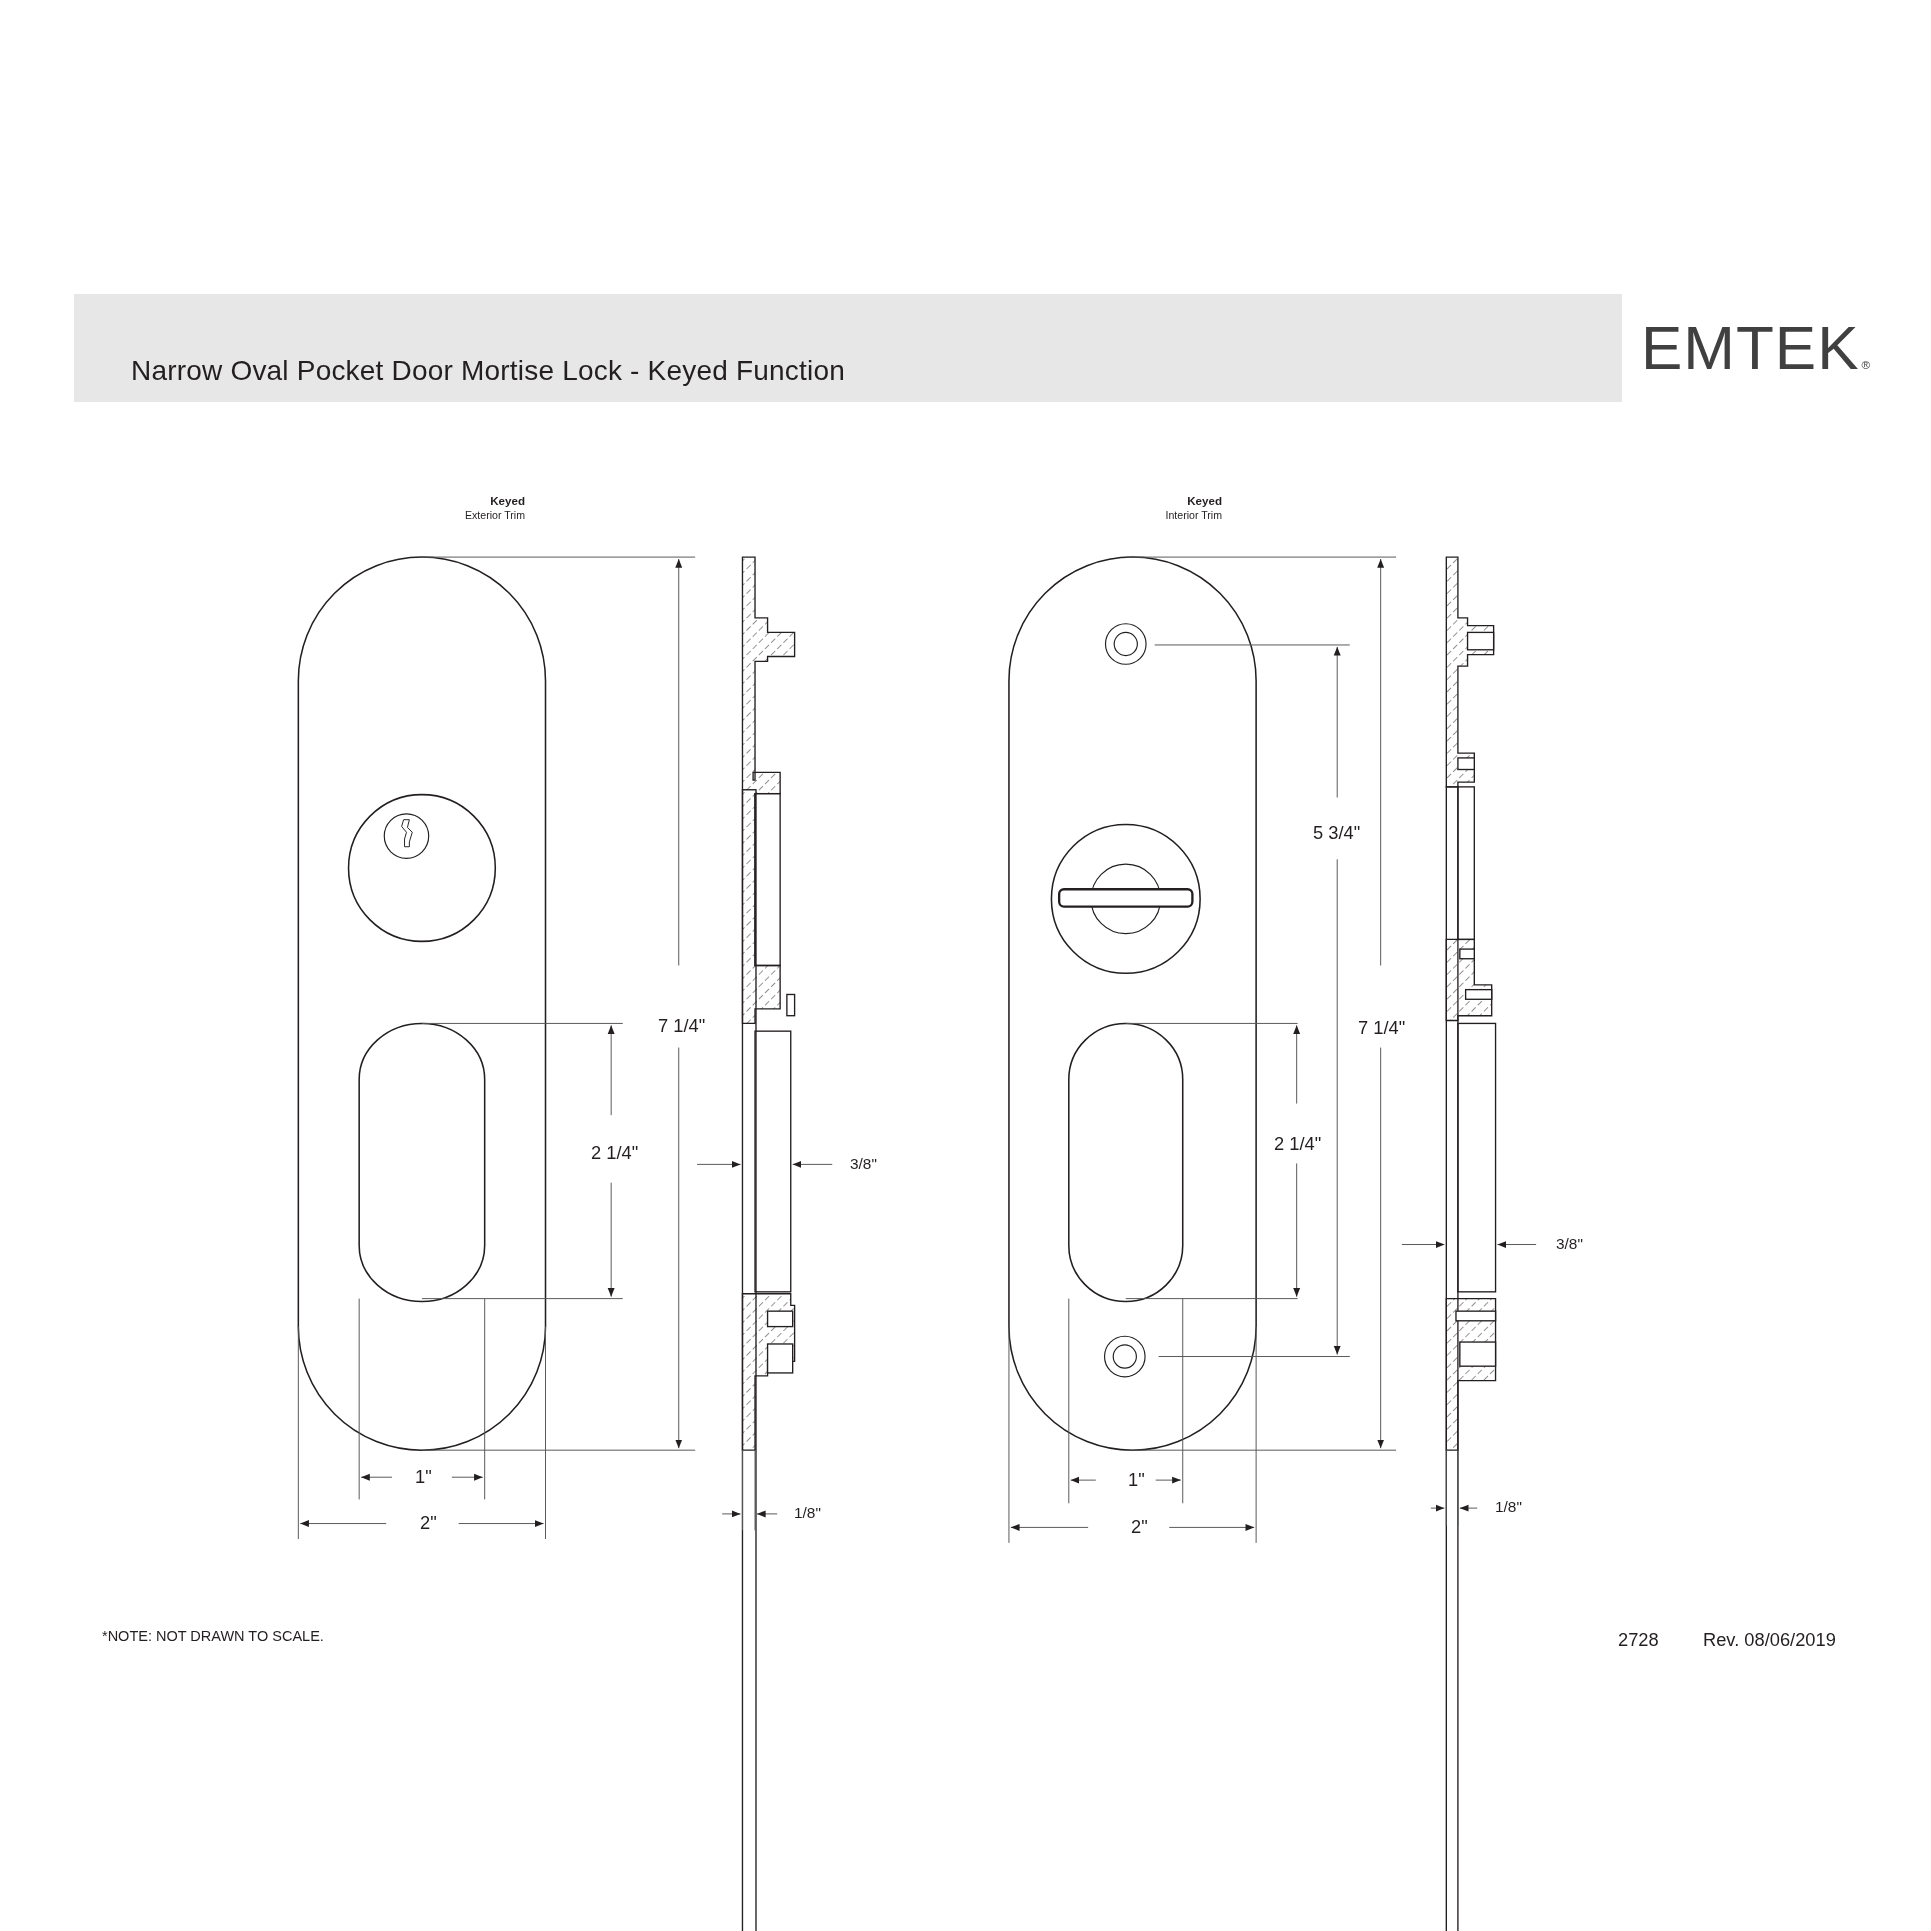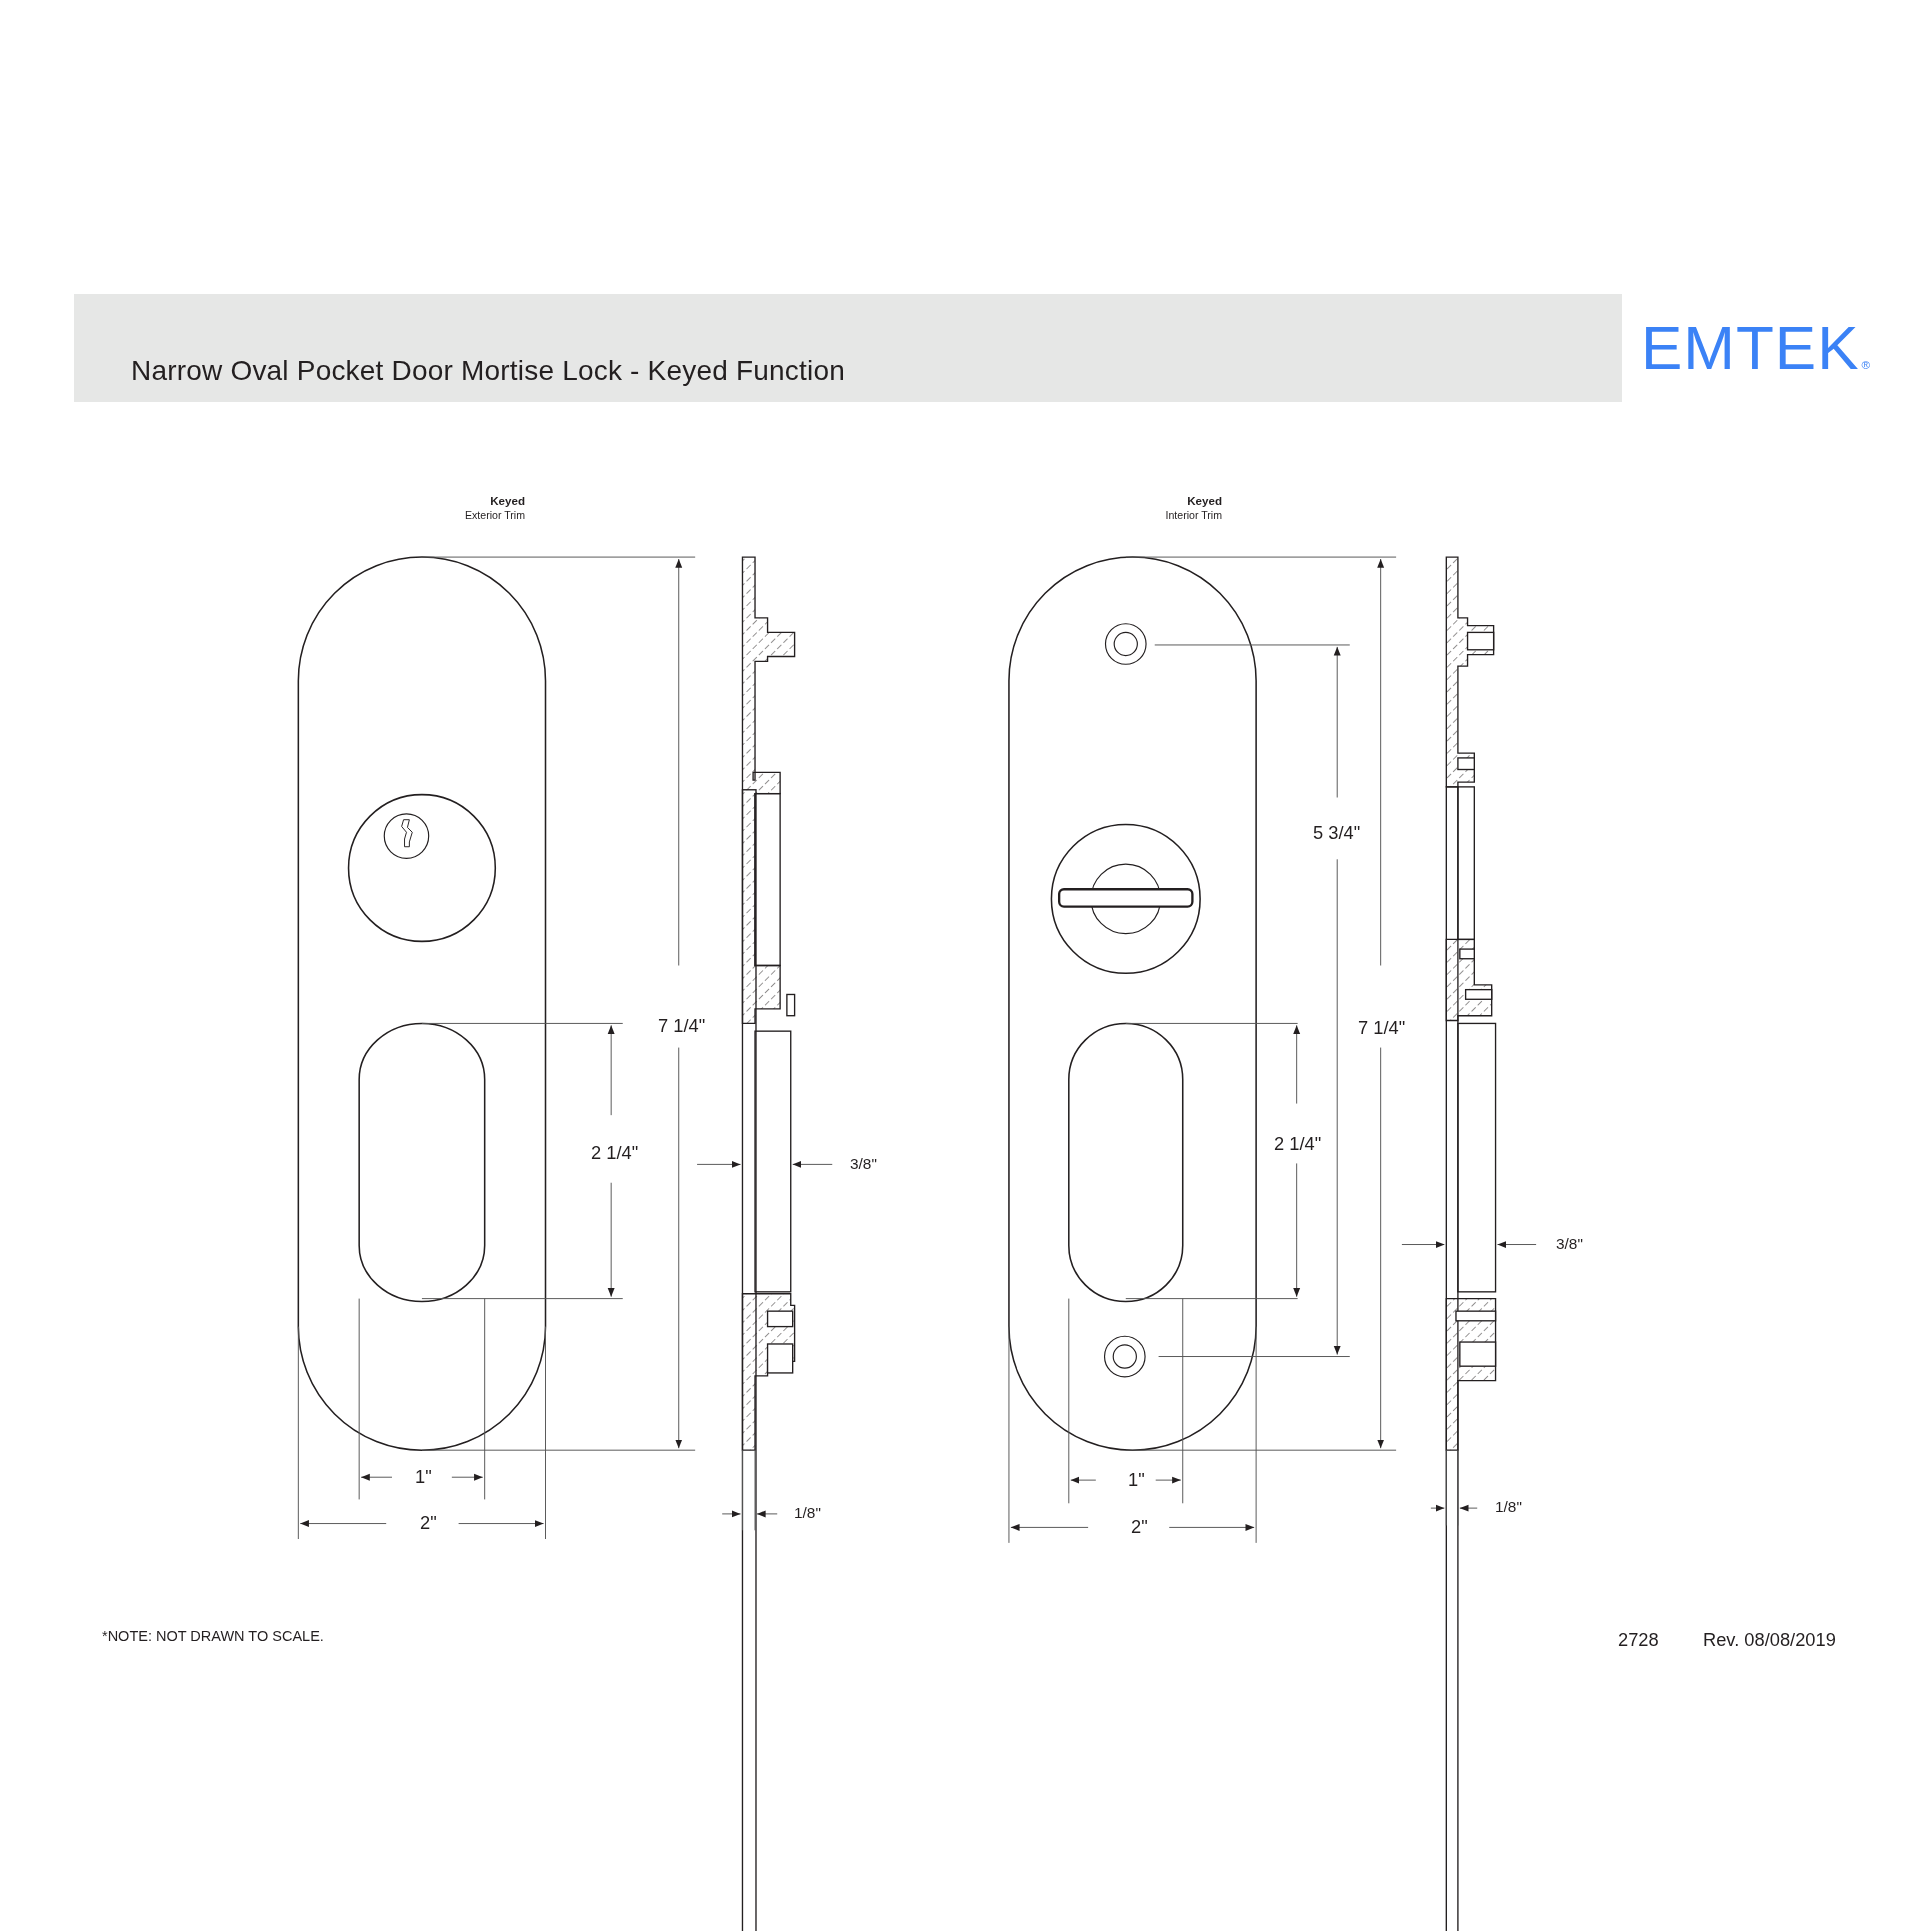--- a/index.html
+++ b/index.html
@@ -1,19 +1,19 @@
 <!DOCTYPE html>
 <html><head>
 <meta charset="utf-8">
 <style>
   html, body { margin:0; padding:0; background:#ffffff; }
   body { width:1931px; height:1931px; position:relative; overflow:hidden; font-family:"Liberation Sans", sans-serif; color:#231f20; }
   .header-band { position:absolute; left:74px; top:294px; width:1548px; height:108px; background:#e6e7e6; }
   .header-title { position:absolute; left:131px; top:334px; font-size:28px; font-family:"Liberation Sans", sans-serif; color:#231f20; letter-spacing:0.2px; white-space:nowrap;margin-top:21px; }
-  .logo { position:absolute; left:1641px; top:317px; font-size:62px; font-family:"Liberation Sans", sans-serif; font-weight:400; letter-spacing:1px; color:#3b82f6; line-height:1; }
+  .logo { position:absolute; left:1641px; top:317px; font-size:62px; font-family:"Liberation Sans", sans-serif; font-weight:400; letter-spacing:1px; color:#404040; line-height:1; }
   .logo-reg { font-size:11.6px; vertical-align:baseline; margin-left:1.9px; }
   .view-label { position:absolute; text-align:right; width:193px; }
   .view-label .main { font-size:11.6px; font-weight:700; display:block; line-height:14.5px; }
   .view-label .sub { font-size:10.6px; display:block; line-height:13.5px; }
   .dim { position:absolute; font-size:18.3px; color:#231f20; white-space:nowrap; }
   .dim-sm { position:absolute; font-size:15.4px; color:#231f20; white-space:nowrap; }
   .note { position:absolute; left:102px; top:1628px; font-size:14.5px; }
   .docnum { position:absolute; left:1618px; top:1629px; font-size:18.3px; }
   .rev { position:absolute; left:1703px; top:1629px; font-size:18.3px; }
   svg.drawing { position:absolute; left:0; top:0; }
@@ -167,14 +167,14 @@
 <div class="dim" style="left:1313px; top:822px; background:#fff;">5 3/4"</div>
 <div class="dim" style="left:1358px; top:1017px; background:#fff;">7 1/4"</div>
 <div class="dim" style="left:1274px; top:1133px; background:#fff;">2 1/4"</div>
 <div class="dim-sm" style="left:1556px; top:1235px;">3/8"</div>
 <div class="dim-sm" style="left:1495px; top:1498px;">1/8"</div>
 <div class="dim" style="left:1128px; top:1469px;">1"</div>
 <div class="dim" style="left:1131px; top:1516px;">2"</div>
 
 <div class="note">*NOTE: NOT DRAWN TO SCALE.</div>
 <div class="docnum">2728</div>
-<div class="rev">Rev. 08/08/2019</div>
+<div class="rev">Rev. 08/06/2019</div>
 
 
 </body></html>

